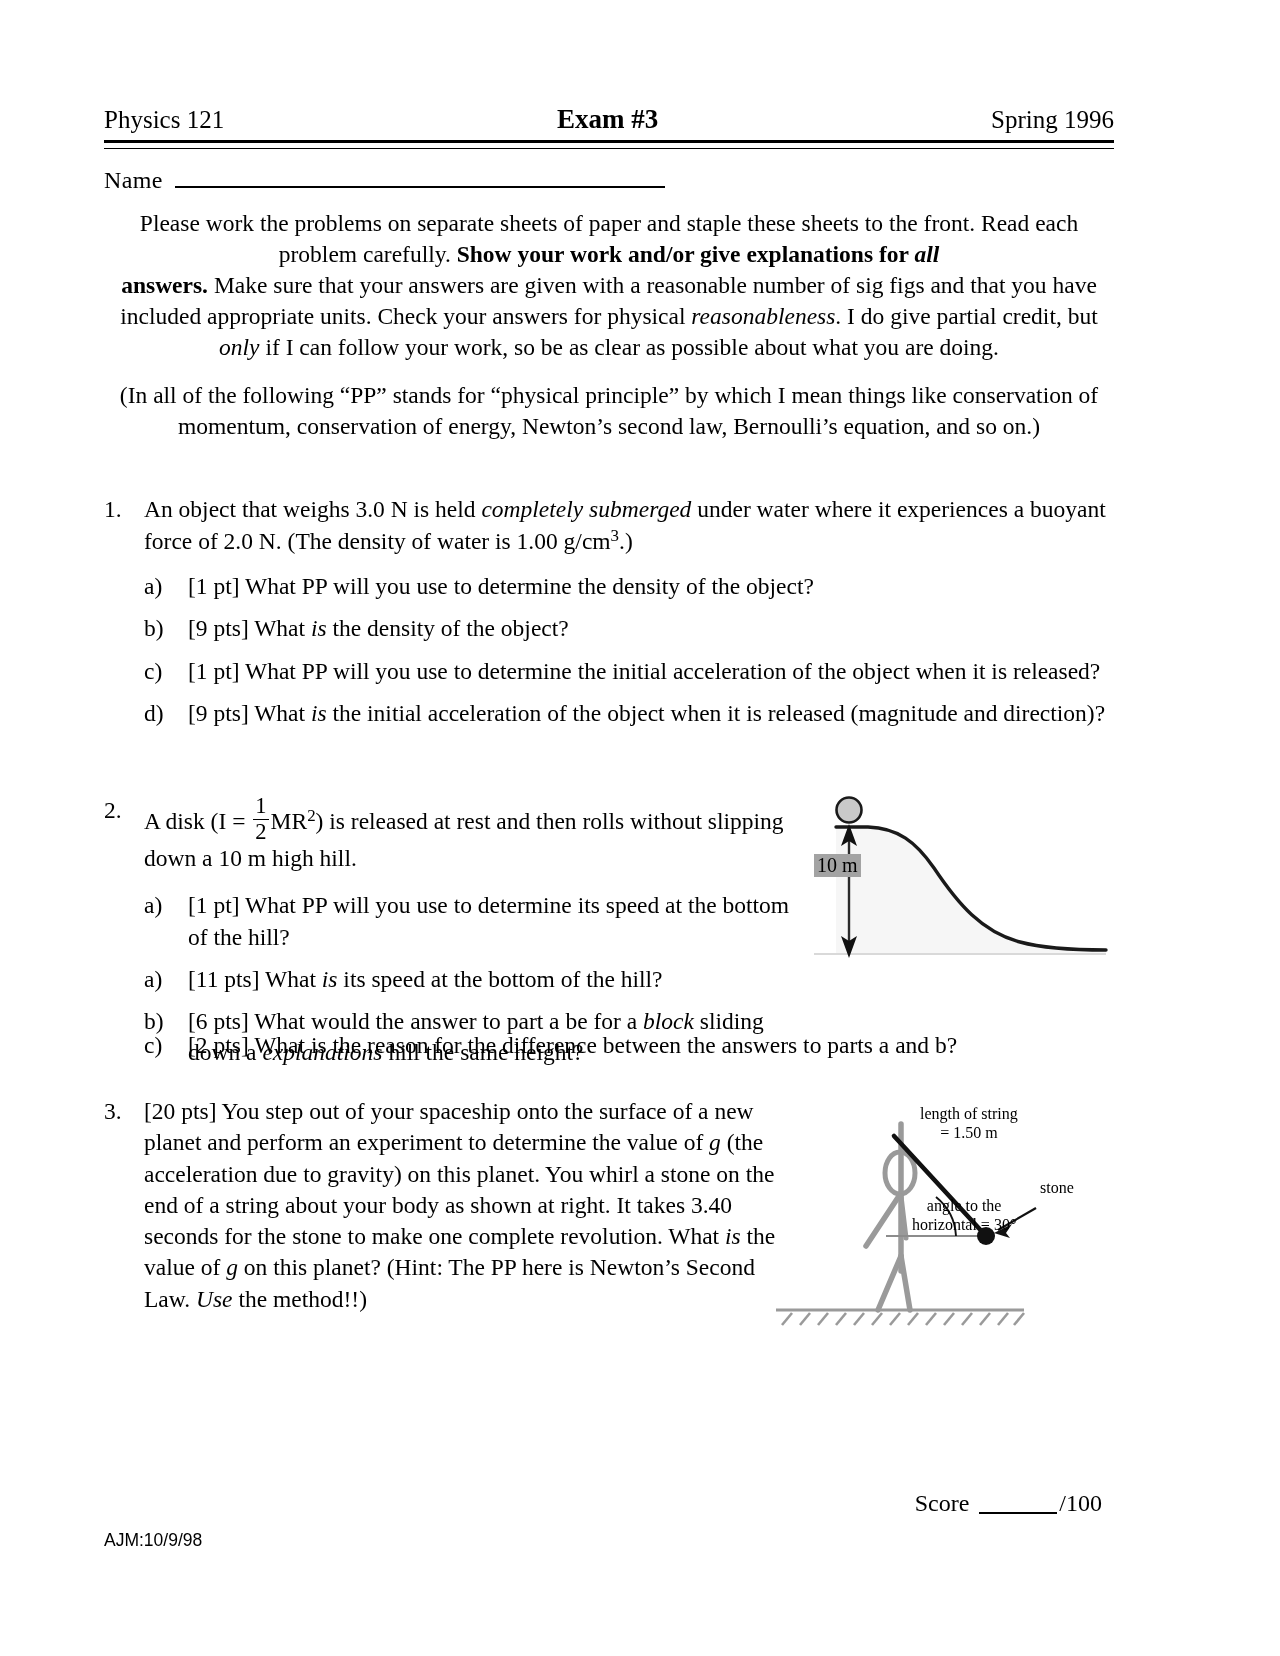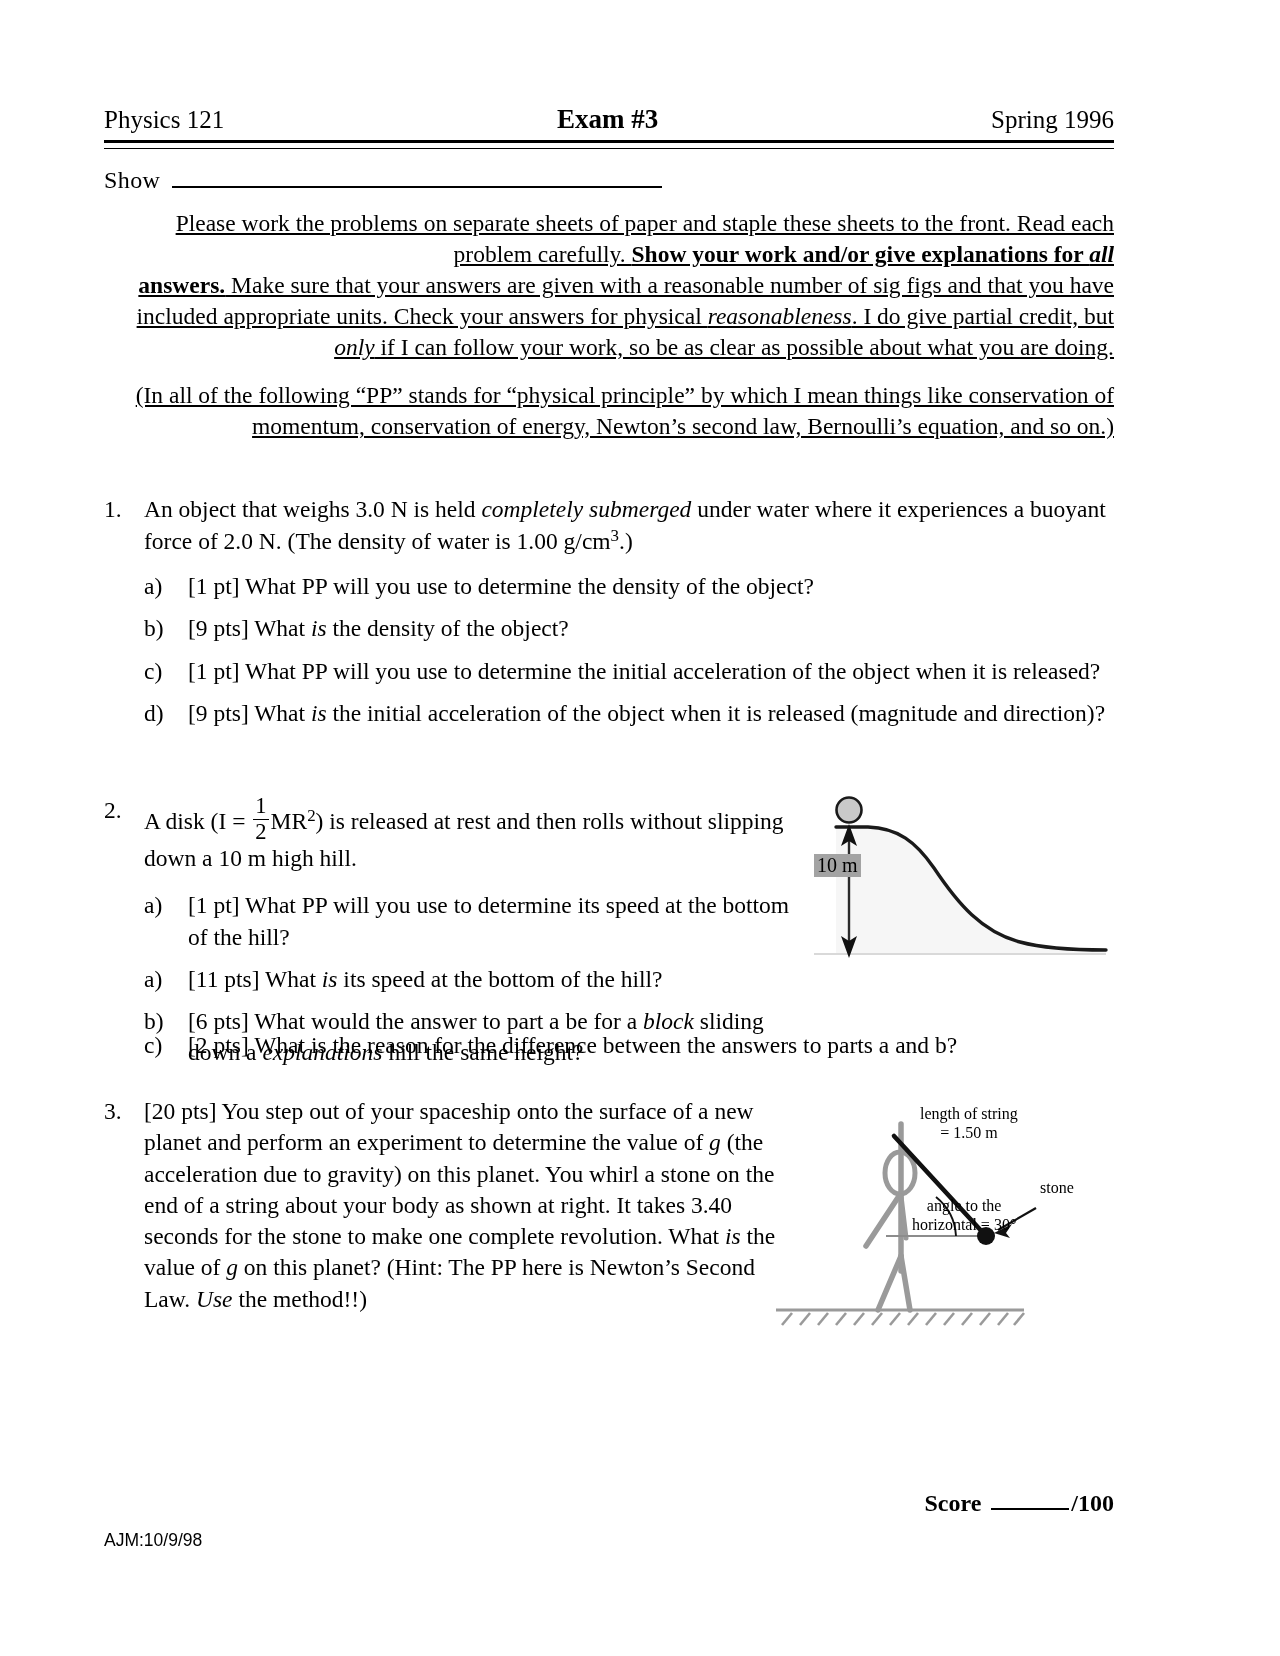--- a/index.html
+++ b/index.html
@@ -65,22 +65,21 @@
     height: 20px;
   }
 
   
   .para {
     position: absolute;
     left: 104px;
     width: 1010px;
     font-size: 23.5px;
     line-height: 1.32;
-    text-align: right;
-    text-decoration: underline;
+    text-align: center;
   }
   .para.intro  { top: 208px; }
   .para.ppnote { top: 380px; }
 
   b.tight { font-weight: bold; }
   i.it { font-style: italic; }
 
   
   .problem {
     position: absolute;
@@ -165,25 +164,24 @@
   
   .footer-left {
     position: absolute;
     left: 104px; top: 1500px;
     font-size: 17.5px;
     font-family: "Liberation Sans", "DejaVu Sans", sans-serif;
     margin-top: 30px;
   }
   .footer-right {
     position: absolute;
-    right: 166px; top: 1490px;
+    right: 178px; top: 1490px;
     font-size: 24px;
     display: flex;
-    align-items: flex-start;
-    font-weight: bold;
+    align-items: center;
   }
   .score-blank {
     display: inline-block;
     width: 78px;
     margin: 0 2px 0 10px;
     border-bottom: 2px solid #000;
     height: 18px;
   }
 </style>
 </head>
@@ -192,21 +190,21 @@
 <div class="page">
 
   <div class="header">
     <span class="course">Physics 121</span>
     <span class="examtitle">Exam #3</span>
     <span class="term">Spring 1996</span>
   </div>
   <div class="header-rule"></div>
 
   <div class="name-row">
-    <span class="name-label">Show</span>
+    <span class="name-label">Name</span>
     <span class="name-blank"></span>
   </div>
 
   <div class="para intro"><span>Please work the problems on separate sheets of paper and staple these sheets to the front.  Read each problem carefully.  </span><b class="tight"><span>Show your work and/or give explanations for </span><i class="it">all</i></b><br><b class="tight">answers.</b><span>  Make sure that your answers are given with a reasonable number of sig figs and that you have included appropriate units.  Check your answers for physical </span><i class="it">reasonableness</i><span>.  I do give partial credit, but </span><i class="it">only</i><span> if I can follow your work, so be as clear as possible about what you are doing.</span></div>
 
   <div class="para ppnote">(In all of the following “PP” stands for “physical principle” by which I mean things like conservation of momentum, conservation of energy, Newton’s second law, Bernoulli’s equation, and so on.)</div>
 
   <div class="problem" id="problem-1">
     <span class="pnum">1.</span>
     <div class="pbody">

